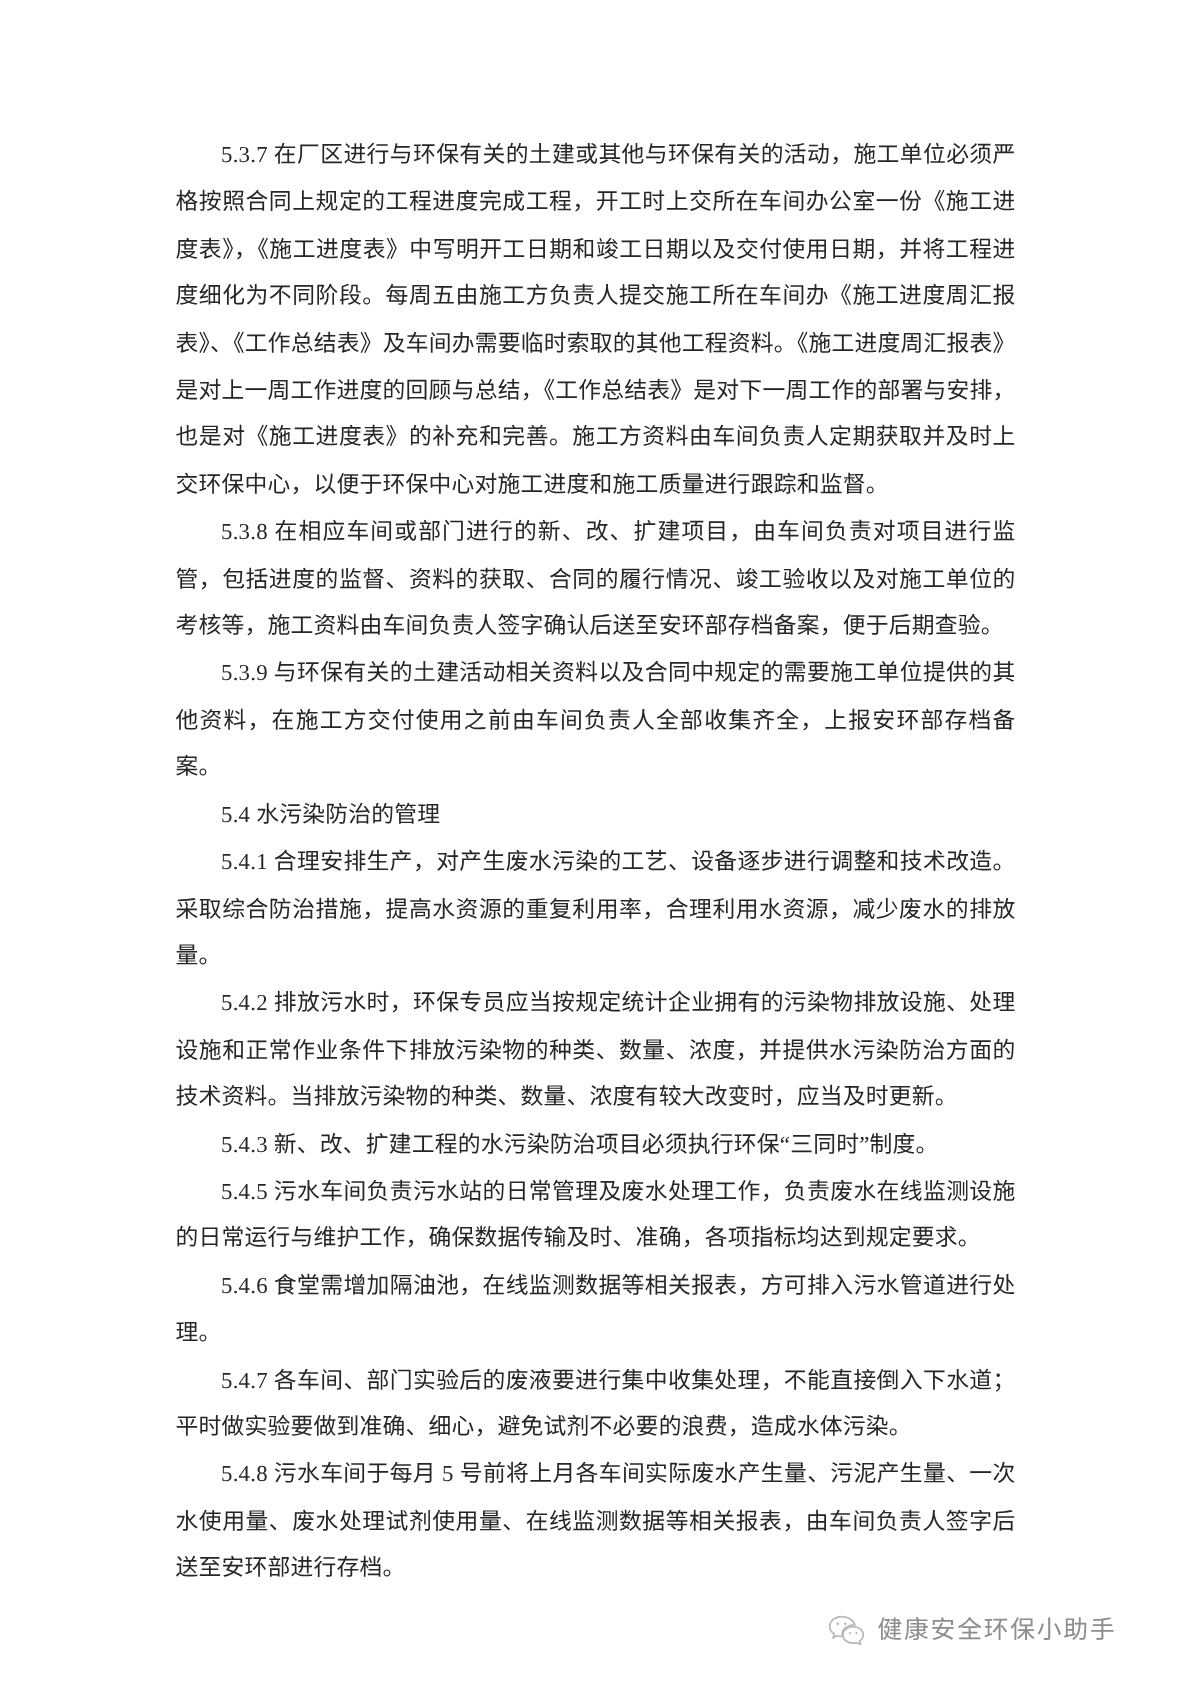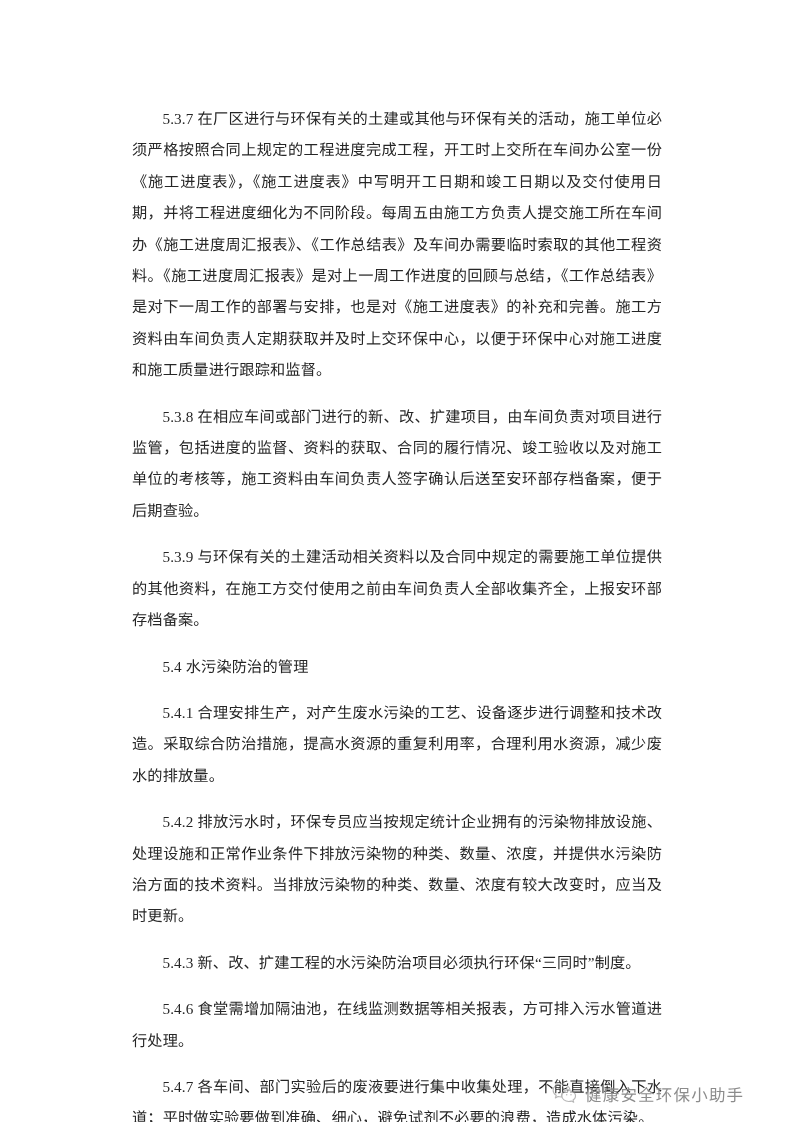--- a/index.html
+++ b/index.html
@@ -27,21 +27,21 @@
 
   
   .doc-body {
     position: absolute;
     left: 117px;
     top: 88px;
     width: 560px;
   }
 
   .para {
-    margin: 15px;
+    margin: 0;
     font-size: 15.2px;
     line-height: 31.4px;
     text-align: justify;
     text-justify: inter-ideograph;
     letter-spacing: 0.15px;
     color: #262626;
     word-break: break-all;
   }
 
   
@@ -55,21 +55,21 @@
   }
 
   
   .footer-watermark {
     position: absolute;
     left: 552px;
     top: 1070px;
     width: 228px;
     height: 34px;
     display: flex;
-    align-items: flex-end;
+    align-items: center;
     gap: 9px;
   }
 
   .wechat-icon {
     width: 24px;
     height: 22px;
     flex: 0 0 auto;
     display: block;
     opacity: 0.62;
   }
@@ -98,20 +98,21 @@
 
     <p class="para heading">5.4 水污染防治的管理</p>
 
     <p class="para indent">5.4.1 合理安排生产，对产生废水污染的工艺、设备逐步进行调整和技术改造。采取综合防治措施，提高水资源的重复利用率，合理利用水资源，减少废水的排放量。</p>
 
     <p class="para indent">5.4.2 排放污水时，环保专员应当按规定统计企业拥有的污染物排放设施、处理设施和正常作业条件下排放污染物的种类、数量、浓度，并提供水污染防治方面的技术资料。当排放污染物的种类、数量、浓度有较大改变时，应当及时更新。</p>
 
     <p class="para indent">5.4.3 新、改、扩建工程的水污染防治项目必须执行环保“三同时”制度。</p>
 
 
+    <p class="para indent">5.4.5 污水车间负责污水站的日常管理及废水处理工作，负责废水在线监测设施的日常运行与维护工作，确保数据传输及时、准确，各项指标均达到规定要求。</p>
 
     <p class="para indent">5.4.6 食堂需增加隔油池，在线监测数据等相关报表，方可排入污水管道进行处理。</p>
 
     <p class="para indent">5.4.7 各车间、部门实验后的废液要进行集中收集处理，不能直接倒入下水道；平时做实验要做到准确、细心，避免试剂不必要的浪费，造成水体污染。</p>
 
     <p class="para indent">5.4.8 污水车间于每月 5 号前将上月各车间实际废水产生量、污泥产生量、一次水使用量、废水处理试剂使用量、在线监测数据等相关报表，由车间负责人签字后送至安环部进行存档。</p>
 
   </div>
 
   <div class="footer-watermark">

